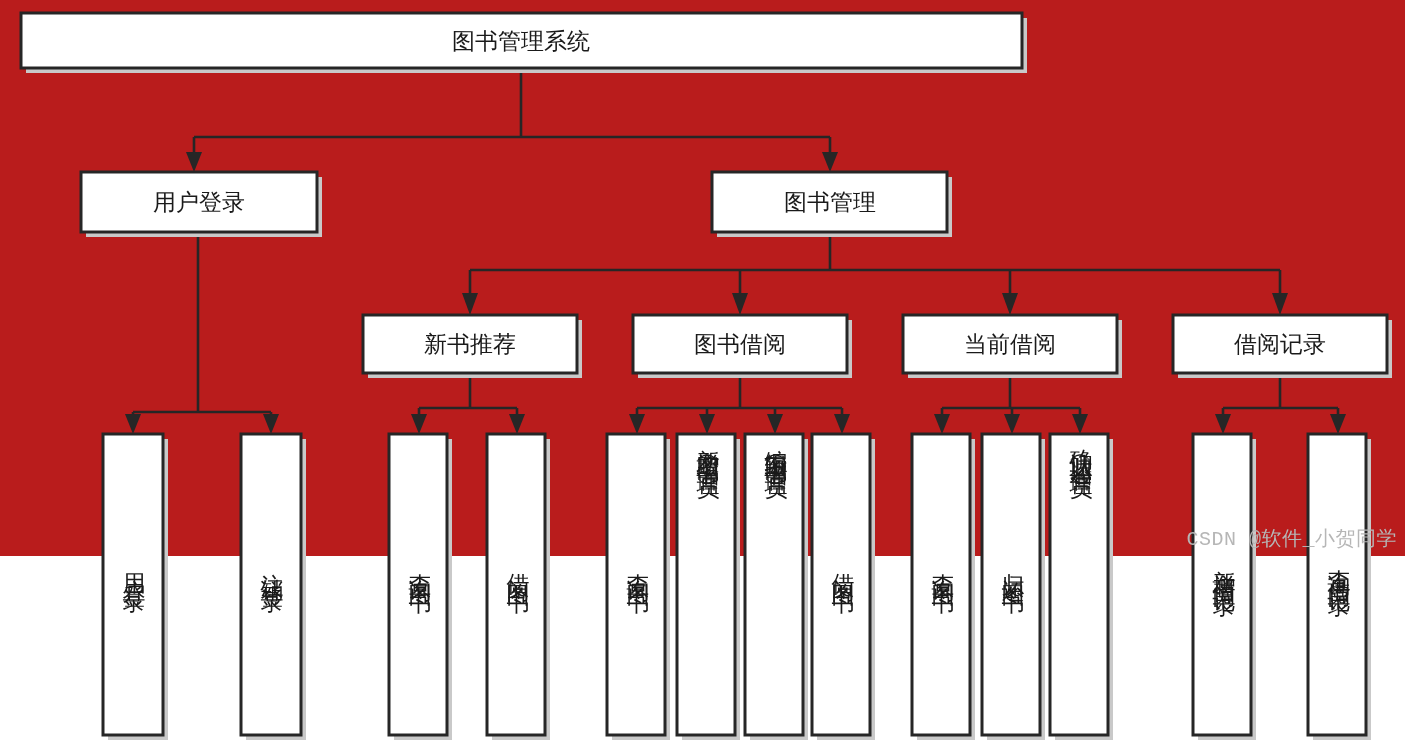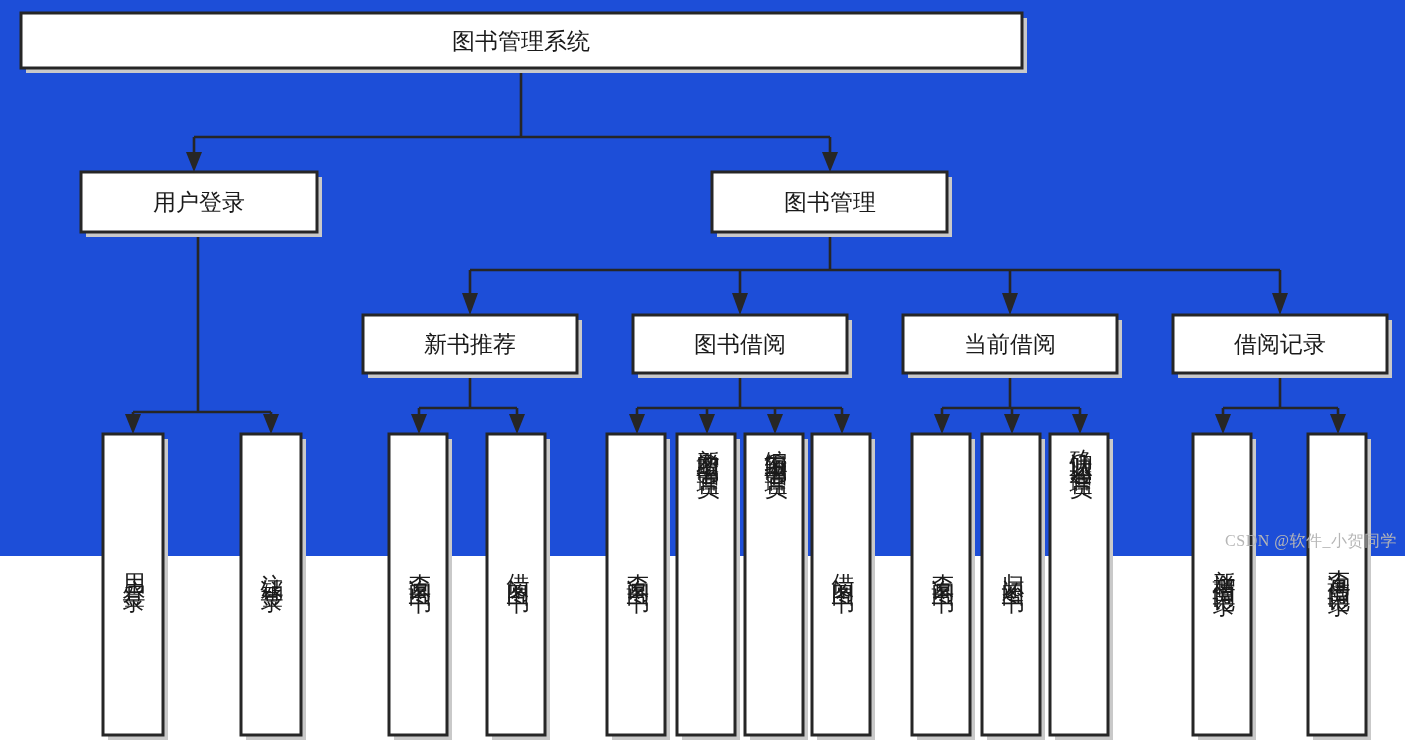--- a/index.html
+++ b/index.html
@@ -10,21 +10,21 @@
   body {
     width: 1405px;
     height: 747px;
     overflow: hidden;
     font-family: "DejaVu Sans", "Liberation Sans", sans-serif;
   }
   #diagram-root {
     position: relative;
     width: 1405px;
     height: 556px;
-    background: #1d4ed8;
+    background: #b91c1c;
   }
   svg#flowchart {
     position: absolute;
     top: 0;
     left: 0;
     width: 1405px;
     height: 747px;
   }
   .node-rect {
     fill: #ffffff;
@@ -52,22 +52,22 @@
   .label-h {
     font-size: 23px;
   }
   .label-v {
     font-size: 23px;
   }
   .watermark {
     position: absolute;
     right: 8px;
     bottom: 4px;
-    font-family: Liberation Serif, serif;
-    font-size: 16px;
+    font-family: Liberation Mono, monospace;
+    font-size: 20px;
     color: #b6b6b6;
     letter-spacing: 0.5px;
     white-space: nowrap;
     user-select: none;
   }
 </style>
 </head>
 <body>
 
 <div id="diagram-root">

